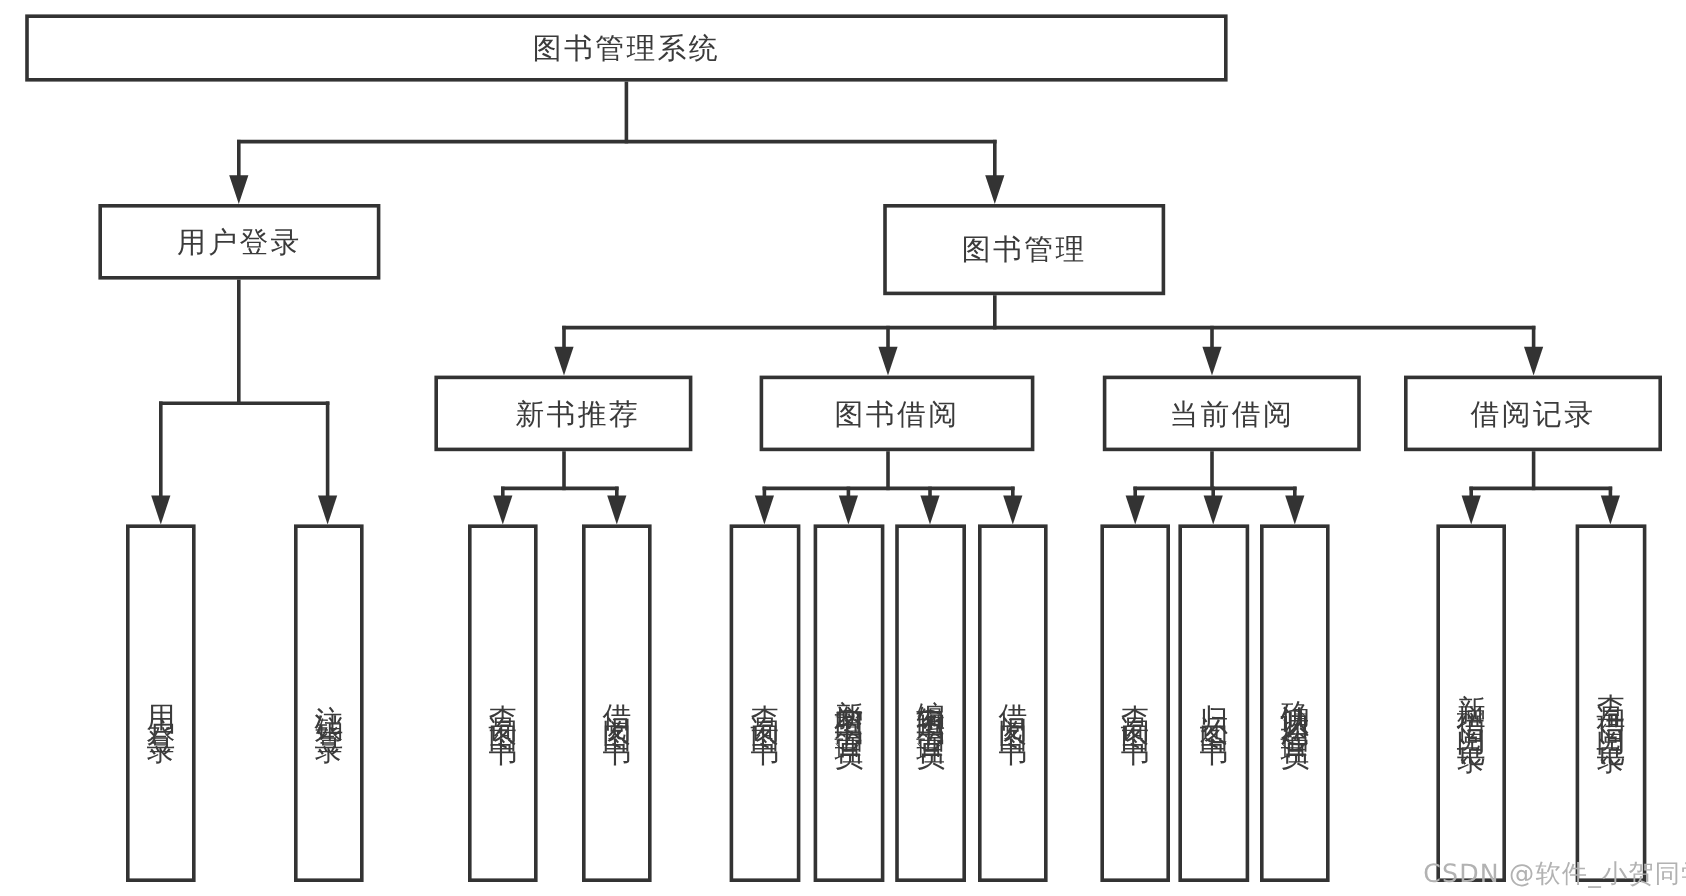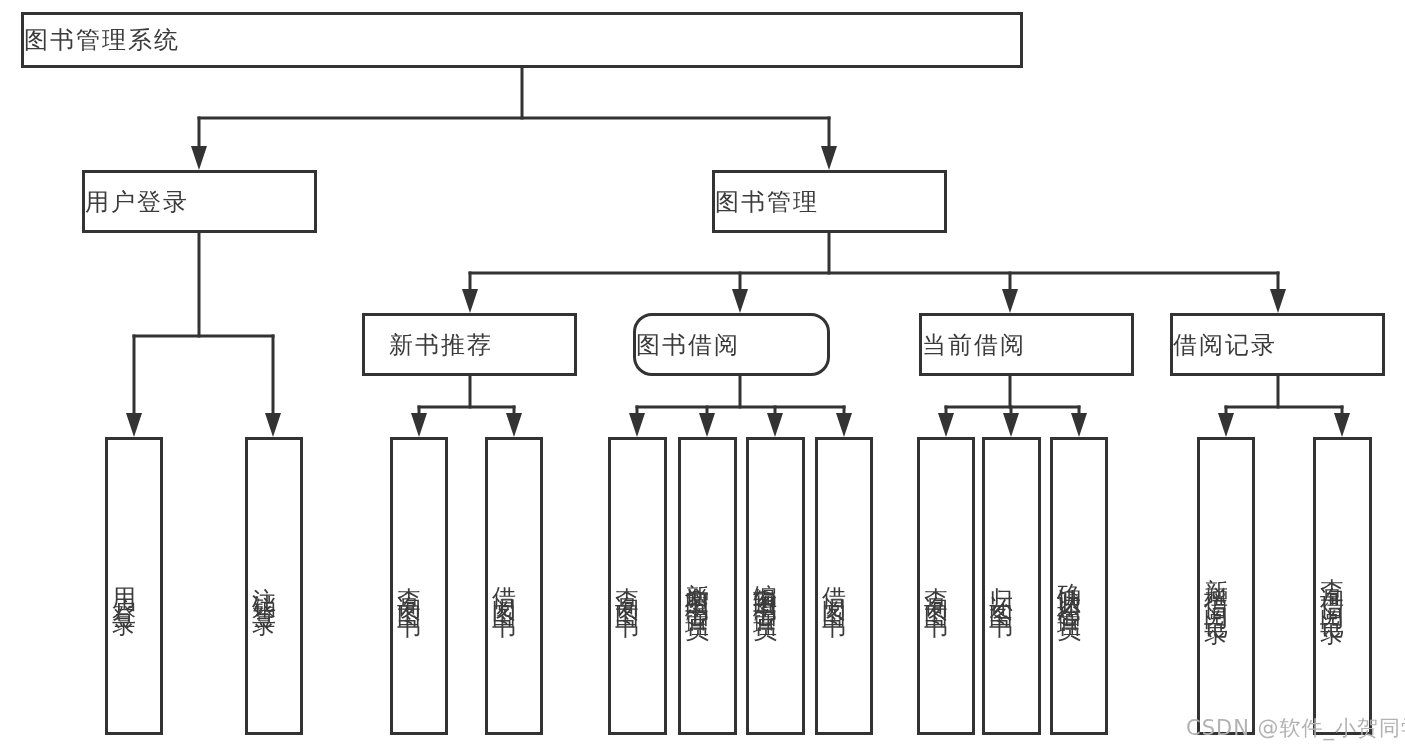--- a/index.html
+++ b/index.html
@@ -22,21 +22,21 @@
     width: 1405px;
     height: 747px;
   }
   .node {
     position: absolute;
     box-sizing: border-box;
     border: 3px solid #333333;
     background: #ffffff;
     display: flex;
     align-items: center;
-    justify-content: flex-start;
+    justify-content: center;
     color: #3b3b3b;
   }
   .hnode {
     font-size: 24px;
     letter-spacing: 2px;
     white-space: nowrap;
   }
   .vnode span {
     writing-mode: vertical-rl;
     font-size: 24px;
@@ -128,28 +128,28 @@
     </g>
   </svg>
 
   <div class="node hnode" style="left:21px; top:12px; width:1002px; height:56px;">
     <span>图书管理系统</span>
   </div>
 
   <div class="node hnode" style="left:82px; top:170px; width:235px; height:63px;">
     <span>用户登录</span>
   </div>
-  <div class="node hnode" style="left:712px; top:170px; width:235px; height:63px;font-family:Liberation Mono, monospace;">
+  <div class="node hnode" style="left:736px; top:170px; width:235px; height:76px;font-family:Liberation Mono, monospace;">
     <span>图书管理</span>
   </div>
 
   <div class="node hnode" style="left:362px; top:313px; width:215px; height:63px;padding-left:24px;">
     <span>新书推荐</span>
   </div>
-  <div class="node hnode" style="left:633px; top:313px; width:197px; height:63px;border-radius:19px;">
+  <div class="node hnode" style="left:633px; top:313px; width:229px; height:63px;">
     <span>图书借阅</span>
   </div>
   <div class="node hnode" style="left:919px; top:313px; width:215px; height:63px;">
     <span>当前借阅</span>
   </div>
   <div class="node hnode" style="left:1170px; top:313px; width:215px; height:63px;">
     <span>借阅记录</span>
   </div>
 
   <div class="node vnode" style="left:105px; top:437px; width:58px; height:298px;">

